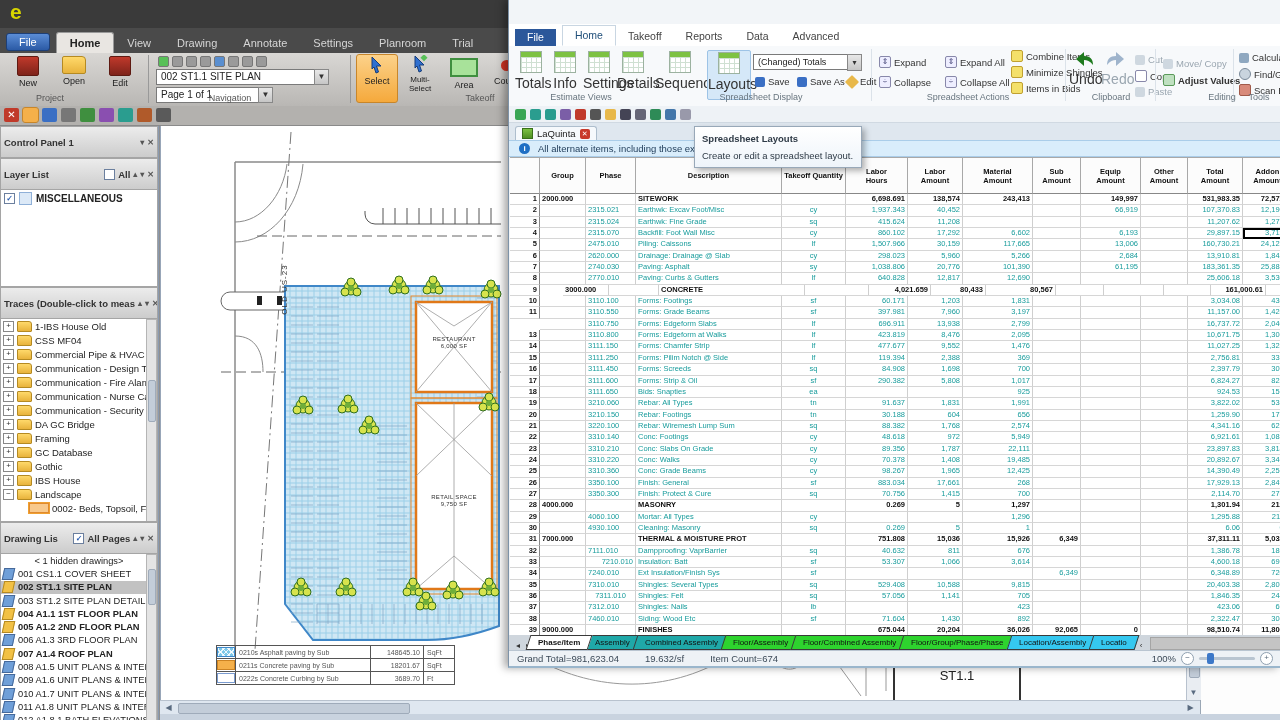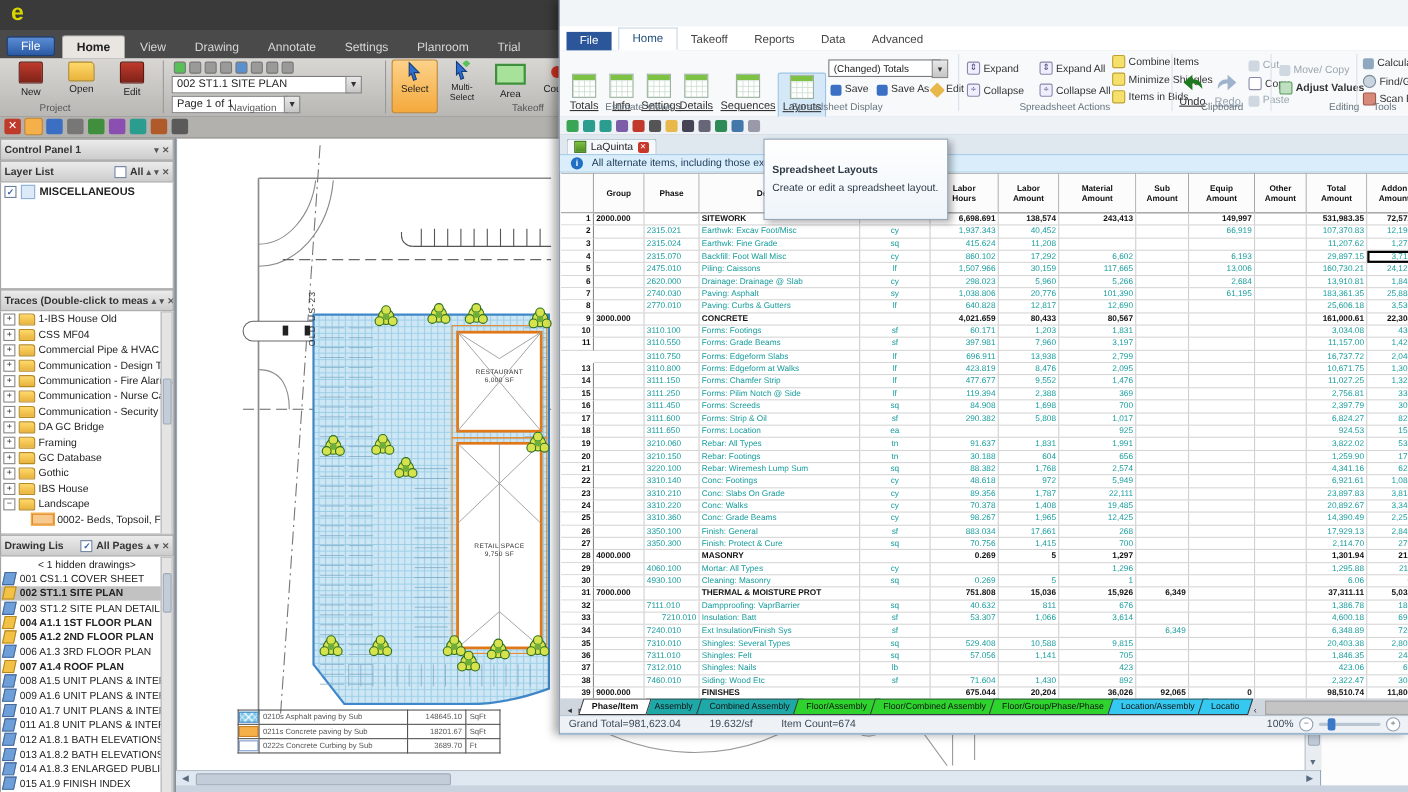--- a/index.html
+++ b/index.html
@@ -27,21 +27,21 @@
   .dd{position:absolute;font-size:8px;color:#333;background:linear-gradient(#e8e8e8,#c6c6c6);border:1px solid #888;
       width:13px;text-align:center;line-height:14px;}
   .minirow{position:absolute;display:flex;gap:3px;}
   .mini{width:9px;height:9px;border-radius:2px;background:#9a9a9a;border:1px solid #777;}
   .tool{position:absolute;top:1px;width:40px;text-align:center;font-size:9px;color:#222;padding-top:1px;}
   .tool.sel{background:linear-gradient(#fcd28a,#f5a93c);border:1px solid #c8862a;border-radius:3px;height:46px;}
   .o-iconrow{left:0;top:106px;width:1280px;height:20px;background:#b3b1ae;border-bottom:1px solid #8a8a8a;display:flex;gap:4px;padding:2px 4px;box-sizing:border-box;}
   .ti{width:15px;height:14px;border-radius:2px;font-size:10px;line-height:14px;text-align:center;color:#fff;}
   
   .lpan{left:0;top:126px;width:158px;height:594px;background:#cfcecb;border-right:1px solid #8a9ab0;}
-  .ph{height:20px;background:linear-gradient(#ececec,#cccccc);border:1px solid #a5a5a5;font-size:9.5px;font-weight:bold;
+  .ph{height:32px;background:linear-gradient(#ececec,#cccccc);border:1px solid #a5a5a5;font-size:9.5px;font-weight:bold;
       color:#333;display:flex;align-items:center;padding:0 3px;box-sizing:border-box;white-space:nowrap;overflow:hidden;}
   .ph .sp{flex:1;}
   .glyph{font-size:8px;color:#555;margin-left:3px;}
   .body{background:#fff;border:1px solid #a5a5a5;border-top:none;overflow:hidden;}
   .cb{display:inline-block;width:9px;height:9px;border:1px solid #6b7f9e;background:#fff;font-size:8px;line-height:9px;color:#2a5db0;text-align:center;}
   .lrow{display:flex;align-items:center;gap:4px;padding:2px 3px;font-size:10px;font-weight:bold;}
   .cubeicon{width:11px;height:11px;background:#dce9f7;border:1px solid #8fb0d8;}
   .trow{display:flex;align-items:center;gap:3px;padding:0 2px;font-size:9.5px;height:14px;white-space:nowrap;overflow:hidden;}
   .exp{width:9px;height:9px;border:1px solid #888;background:#fff;font-size:8px;line-height:8px;text-align:center;color:#333;flex:none;}
   .fold{width:13px;height:9px;background:linear-gradient(#ffd96b,#e8b33c);border:1px solid #b58a22;border-radius:1px 3px 1px 1px;flex:none;}
@@ -79,21 +79,21 @@
            display:flex;align-items:center;padding:0 8px;box-sizing:border-box;font-size:10.5px;color:#333;gap:6px;}
   .s-appicon{width:12px;height:12px;background:linear-gradient(#7dc243,#4e8f22);border:1px solid #39701a;border-radius:2px;}
   .s-min{margin-left:auto;color:#555;font-weight:bold;font-size:11px;}
   .s-tabs{left:0;top:24px;width:100%;height:22px;background:#fff;display:flex;align-items:flex-end;border-bottom:1px solid #d7dfe7;}
   .s-file{margin:0 6px 0 6px;padding:2px 12px 3px;background:#2b579a;color:#fff;font-size:10.5px;}
   .s-tab{padding:3px 12px 4px;font-size:10.5px;color:#444;}
   .s-tab.act{border:1px solid #c9d6e2;border-bottom:1px solid #fff;background:#fff;color:#1f4e79;}
   .s-ribbon{left:0;top:46px;width:100%;height:60px;background:#f7f9fb;border-bottom:1px solid #d0d9e2;}
   .s-gl{position:absolute;top:46px;font-size:9px;color:#68757f;text-align:center;}
   .s-sep{position:absolute;top:3px;height:52px;width:1px;background:#dbe2e9;}
-  .bigbtn{position:absolute;top:20px;width:32px;text-align:center;font-size:10px;color:#333;text-decoration:underline;}
+  .bigbtn{position:absolute;top:4px;width:32px;text-align:center;font-size:14px;color:#333;}
   .bigbtn .bicon{display:block;width:20px;height:20px;margin:1px auto 2px;background:#fff;border:1px solid #9cb2a0;
                  background-image:linear-gradient(#7dc243 0 5px,transparent 5px),linear-gradient(90deg,#cfe0d2 1px,transparent 1px),linear-gradient(#cfe0d2 1px,transparent 1px);background-size:100% 100%,5px 5px,5px 5px;}
   .sbtn2{position:absolute;display:flex;align-items:center;gap:3px;font-size:9.5px;color:#333;white-space:nowrap;}
   .sbtn2.gray{color:#9aa6b0;}
   .ic{width:10px;height:10px;border-radius:2px;display:inline-block;flex:none;}
   .hl{background:#d5e8f8;border:1px solid #9dc3e6;border-radius:2px;}
   .s-qat{left:0;top:106px;width:100%;height:17px;background:#eef2f6;display:flex;align-items:center;gap:4px;padding:0 6px;box-sizing:border-box;border-bottom:1px solid #d0d9e2;}
   .qi{width:11px;height:11px;border-radius:2px;}
   .s-doctabs{left:0;top:123px;width:100%;height:17px;background:#dfe7ef;display:flex;align-items:flex-end;padding-left:6px;box-sizing:border-box;}
   .dtab{display:flex;align-items:center;gap:4px;background:#f6f9fc;border:1px solid #aebecd;border-bottom:none;
@@ -122,21 +122,21 @@
   .stab span{transform:skewX(18deg);font-size:8px;color:#111;white-space:nowrap;}
   .stab.act{background:#fff;z-index:2;font-weight:bold;}
   .stend{flex:1;height:11px;background:#c4c4c4;margin-left:4px;border:1px solid #a5a5a5;}
   .s-status{left:0;top:650px;width:100%;height:16px;background:#eef2f6;border-top:1px solid #b9c5d1;display:flex;align-items:center;
             gap:26px;padding:0 8px;box-sizing:border-box;font-size:9.5px;color:#3c4a58;}
   .zoomctl{margin-left:auto;display:flex;align-items:center;gap:5px;}
   .zbtn{width:11px;height:11px;border:1px solid #8fa0b0;border-radius:50%;font-size:8px;line-height:10px;text-align:center;color:#5a6b7c;background:#fff;}
   .ztrack{width:56px;height:3px;background:#b9c5d1;border-radius:2px;position:relative;}
   .zthumb{position:absolute;left:8px;top:-4px;width:7px;height:11px;background:#3c78c8;border-radius:2px;}
   #tooltip{left:694px;top:126px;width:152px;background:linear-gradient(#ffffff,#eef4fa);border:1px solid #98a8b8;
-           box-shadow:3px 3px 6px rgba(0,0,0,.3);padding:22px 7px;font-size:9.5px;color:#2e3a46;z-index:40;}
+           box-shadow:3px 3px 6px rgba(0,0,0,.3);padding:6px 7px;font-size:9.5px;color:#2e3a46;z-index:40;}
   #tooltip .tt{font-weight:bold;margin-bottom:6px;}
 </style>
 </head>
 <body>
 
 <div id="screen">
 
   <div id="osto">
     <div class="abs o-top"></div>
     <div class="abs o-logo">e</div>
@@ -541,20 +541,24 @@
             <tr>
               <td class="lsw">
                 <div class="sw-wh"></div>
               </td>
               <td style="width: 128px;">0222s Concrete Curbing by Sub</td>
               <td class="right" style="width: 46px;">3689.70</td>
               <td style="width: 24px;">Ft</td>
             </tr>
           </tbody>
         </table>
+      <div id="st-block">
+        <div class="div1"></div>
+        <div class="lab">ST1.1</div>
+      </div>
     </div>
     <div class="abs" id="plan-rp"></div>
     <div class="abs" id="plan-vsb">
       <div class="sthumb" style="left:2px;top:520px;width:9px;height:30px"></div>
       <div class="sbtn" style="left:0;top:560px">▼</div>
     </div>
     <div class="abs" id="plan-hsb">
       <div class="sbtn" style="left:2px;top:0">◀</div>
       <div class="sthumb" style="left:18px;top:2px;width:230px;height:9px"></div>
       <div class="sbtn" style="left:1024px;top:0">▶</div>
@@ -854,21 +858,21 @@
             <div class="gc right" style="width: 55px; flex: 0 0 auto;">12,817</div>
             <div class="gc right" style="width: 70px; flex: 0 0 auto;">12,690</div>
             <div class="gc right" style="width: 48px; flex: 0 0 auto;"></div>
             <div class="gc right" style="width: 60px; flex: 0 0 auto;"></div>
             <div class="gc right" style="width: 47px; flex: 0 0 auto;"></div>
             <div class="gc right" style="width: 55px; flex: 0 0 auto;">25,606.18</div>
             <div class="gc right" style="width: 50px; flex: 0 0 auto;">3,530.4</div>
           </div>
           <div class="g-row grp">
             <div class="gc num" style="width: 30px; flex: 0 0 auto;">9</div>
-            <div class="gc" style="width: 46px; flex: 0 0 auto;">3000.000</div>
+            <div class="gc" style="width: 46px; flex: 0 0 auto; margin-left: 23px;">3000.000</div>
             <div class="gc" style="width: 50px; flex: 0 0 auto;"></div>
             <div class="gc" style="width: 146px; flex: 0 0 auto;">CONCRETE</div>
             <div class="gc center" style="width: 64px; flex: 0 0 auto;"></div>
             <div class="gc right" style="width: 62px; flex: 0 0 auto;">4,021.659</div>
             <div class="gc right" style="width: 55px; flex: 0 0 auto;">80,433</div>
             <div class="gc right" style="width: 70px; flex: 0 0 auto;">80,567</div>
             <div class="gc right" style="width: 48px; flex: 0 0 auto;"></div>
             <div class="gc right" style="width: 60px; flex: 0 0 auto;"></div>
             <div class="gc right" style="width: 47px; flex: 0 0 auto;"></div>
             <div class="gc right" style="width: 55px; flex: 0 0 auto;">161,000.61</div>
@@ -991,21 +995,21 @@
             <div class="gc right" style="width: 48px; flex: 0 0 auto;"></div>
             <div class="gc right" style="width: 60px; flex: 0 0 auto;"></div>
             <div class="gc right" style="width: 47px; flex: 0 0 auto;"></div>
             <div class="gc right" style="width: 55px; flex: 0 0 auto;">6,824.27</div>
             <div class="gc right" style="width: 50px; flex: 0 0 auto;">825.7</div>
           </div>
           <div class="g-row">
             <div class="gc num" style="width: 30px; flex: 0 0 auto;">18</div>
             <div class="gc" style="width: 46px; flex: 0 0 auto;"></div>
             <div class="gc" style="width: 50px; flex: 0 0 auto;">3111.650</div>
-            <div class="gc" style="width: 146px; flex: 0 0 auto;">Forms: Location</div>
+            <div class="gc" style="width: 146px; flex: 0 0 auto;">Bids: Snapties</div>
             <div class="gc center" style="width: 64px; flex: 0 0 auto;">ea</div>
             <div class="gc right" style="width: 62px; flex: 0 0 auto;"></div>
             <div class="gc right" style="width: 55px; flex: 0 0 auto;"></div>
             <div class="gc right" style="width: 70px; flex: 0 0 auto;">925</div>
             <div class="gc right" style="width: 48px; flex: 0 0 auto;"></div>
             <div class="gc right" style="width: 60px; flex: 0 0 auto;"></div>
             <div class="gc right" style="width: 47px; flex: 0 0 auto;"></div>
             <div class="gc right" style="width: 55px; flex: 0 0 auto;">924.53</div>
             <div class="gc right" style="width: 50px; flex: 0 0 auto;">151.2</div>
           </div>
@@ -1260,21 +1264,21 @@
             <div class="gc right" style="width: 70px; flex: 0 0 auto;">9,815</div>
             <div class="gc right" style="width: 48px; flex: 0 0 auto;"></div>
             <div class="gc right" style="width: 60px; flex: 0 0 auto;"></div>
             <div class="gc right" style="width: 47px; flex: 0 0 auto;"></div>
             <div class="gc right" style="width: 55px; flex: 0 0 auto;">20,403.38</div>
             <div class="gc right" style="width: 50px; flex: 0 0 auto;">2,807.3</div>
           </div>
           <div class="g-row">
             <div class="gc num" style="width: 30px; flex: 0 0 auto;">36</div>
             <div class="gc" style="width: 46px; flex: 0 0 auto;"></div>
-            <div class="gc" style="width: 50px; flex: 0 0 auto;">7311.010</div>
+            <div class="gc" style="width: 50px; flex: 0 0 auto; text-align: center;">7311.010</div>
             <div class="gc" style="width: 146px; flex: 0 0 auto;">Shingles: Felt</div>
             <div class="gc center" style="width: 64px; flex: 0 0 auto;">sq</div>
             <div class="gc right" style="width: 62px; flex: 0 0 auto;">57.056</div>
             <div class="gc right" style="width: 55px; flex: 0 0 auto;">1,141</div>
             <div class="gc right" style="width: 70px; flex: 0 0 auto;">705</div>
             <div class="gc right" style="width: 48px; flex: 0 0 auto;"></div>
             <div class="gc right" style="width: 60px; flex: 0 0 auto;"></div>
             <div class="gc right" style="width: 47px; flex: 0 0 auto;"></div>
             <div class="gc right" style="width: 55px; flex: 0 0 auto;">1,846.35</div>
             <div class="gc right" style="width: 50px; flex: 0 0 auto;">244.8</div>

